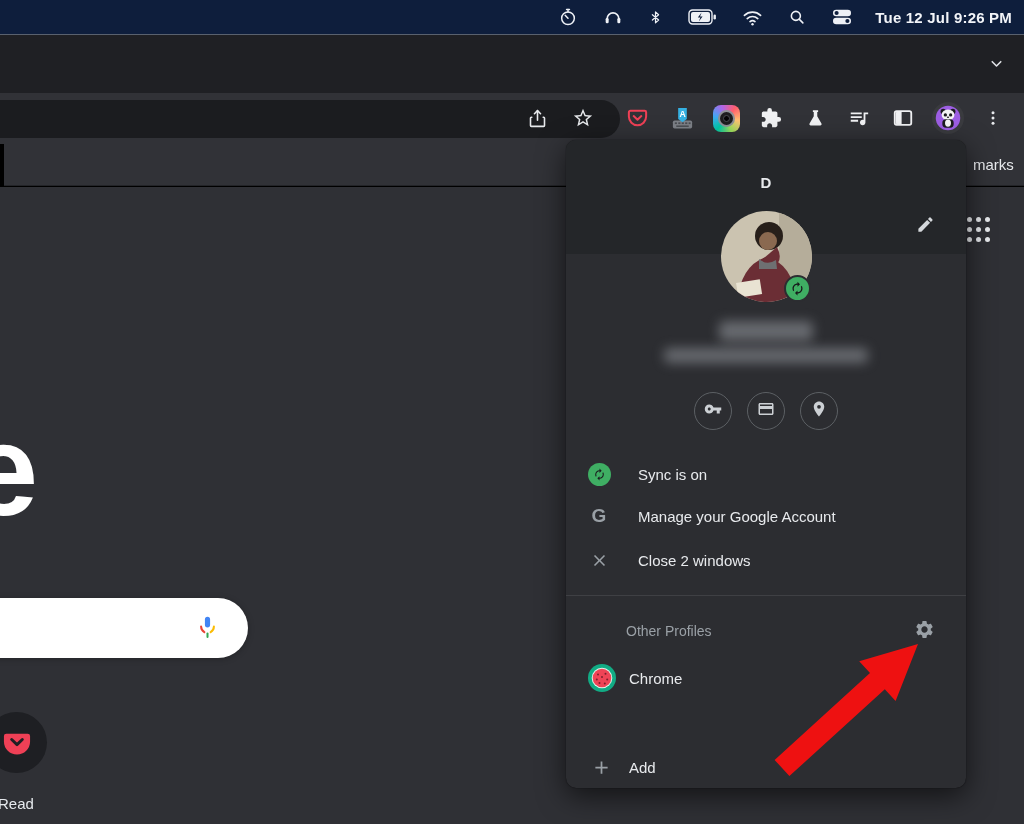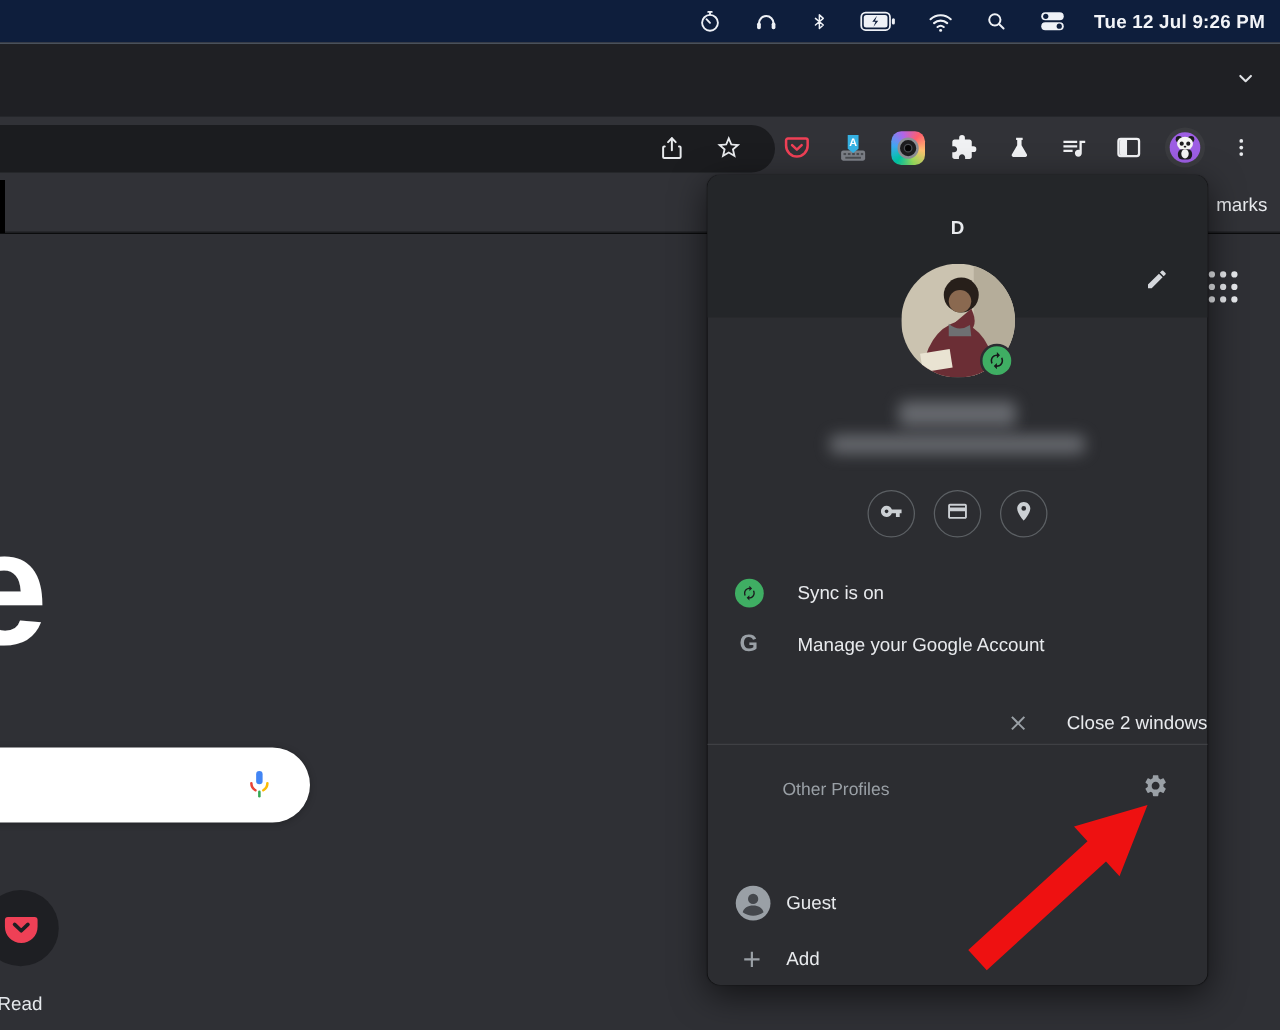--- a/index.html
+++ b/index.html
@@ -348,48 +348,55 @@
             <path d="M12 6v3l4-4-4-4v3c-4.42 0-8 3.58-8 8 0 1.57.46 3.03 1.24 4.26L6.7 14.8A5.87 5.87 0 0 1 6 12c0-3.31 2.69-6 6-6zm6.76 1.74L17.3 9.2c.44.84.7 1.79.7 2.8 0 3.31-2.69 6-6 6v-3l-4 4 4 4v-3c4.42 0 8-3.58 8-8 0-1.57-.46-3.03-1.24-4.26z"></path>
           </svg>
         </span>
       </span>
       <span class="row-label">Sync is on</span>
     </div>
     <div class="menu-row" style="top:355px;">
       <span class="row-ic g-glyph">G</span>
       <span class="row-label">Manage your Google Account</span>
     </div>
-    <div class="menu-row" style="top:417px;justify-content:flex-end;">
+    <div class="menu-row" style="top:399px;">
       <span class="row-ic">
         <svg width="19" height="19" viewBox="0 0 24 24" fill="#9aa0a6">
           <path d="M19 6.41 17.59 5 12 10.59 6.41 5 5 6.41 10.59 12 5 17.59 6.41 19 12 13.41 17.59 19 19 17.59 13.41 12z"></path>
         </svg>
       </span>
       <span class="row-label">Close 2 windows</span>
     </div>
 
     <div id="panel-divider"></div>
     <div id="other-label">Other Profiles</div>
     <div id="gear-btn">
       <span>
         <svg width="21" height="21" viewBox="0 0 24 24" fill="#9aa0a6">
           <path d="M19.14 12.94c.04-.3.06-.61.06-.94 0-.32-.02-.64-.07-.94l2.03-1.58a.49.49 0 0 0 .12-.61l-1.92-3.32a.488.488 0 0 0-.59-.22l-2.39.96c-.5-.38-1.03-.7-1.62-.94l-.36-2.54a.484.484 0 0 0-.48-.41h-3.84c-.24 0-.43.17-.47.41l-.36 2.54c-.59.24-1.13.57-1.62.94l-2.39-.96c-.22-.08-.47 0-.59.22L2.74 8.87c-.12.21-.08.47.12.61l2.03 1.58c-.05.3-.09.63-.09.94s.02.64.07.94l-2.03 1.58a.49.49 0 0 0-.12.61l1.92 3.32c.12.22.37.29.59.22l2.39-.96c.5.38 1.03.7 1.62.94l.36 2.54c.05.24.24.41.48.41h3.84c.24 0 .44-.17.47-.41l.36-2.54c.59-.24 1.13-.56 1.62-.94l2.39.96c.22.08.47 0 .59-.22l1.92-3.32c.12-.22.07-.47-.12-.61l-2.01-1.58zM12 15.6A3.61 3.61 0 0 1 8.4 12c0-1.98 1.62-3.6 3.6-3.6s3.6 1.62 3.6 3.6-1.62 3.6-3.6 3.6z"></path>
         </svg>
       </span>
     </div>
 
-    <div class="profile-row" style="top:560px;">
-      <span class="p-ic" style="left:22px;">
-        <svg width="29" height="29" viewBox="0 0 24 24">
-          <circle cx="12" cy="12" r="11.5" fill="#9aa0a6"></circle>
-          <circle cx="12" cy="9.2" r="3.4" fill="#44474c"></circle>
-          <path d="M12 13.6c-3.4 0-6.3 1.8-6.9 4.4a11.5 11.5 0 0 0 13.8 0c-.6-2.6-3.5-4.4-6.9-4.4z" fill="#44474c"></path>
-        </svg>
-      </span>
-      <span class="p-label">Guest</span>
+    <div class="profile-row" style="top:516px;">
+      <span class="p-ic">
+        <svg width="30" height="30" viewBox="0 0 30 30">
+          <circle cx="15" cy="15" r="14" fill="#12ab84"></circle>
+          <circle cx="15" cy="15" r="10.3" fill="#dff5ec"></circle>
+          <circle cx="15" cy="15" r="9.3" fill="#ef4456"></circle>
+          <circle cx="11" cy="11.5" r="1" fill="#7c1f2d"></circle>
+            <circle cx="18.5" cy="10.8" r="1" fill="#7c1f2d"></circle>
+          <circle cx="9.8" cy="16.5" r="1" fill="#7c1f2d"></circle>
+            <circle cx="15" cy="14" r="1" fill="#7c1f2d"></circle>
+          <circle cx="20.2" cy="16.5" r="1" fill="#7c1f2d"></circle>
+            <circle cx="12.5" cy="20" r="1" fill="#7c1f2d"></circle>
+          <circle cx="17.8" cy="20.5" r="1" fill="#7c1f2d"></circle>
+        </svg>
+      </span>
+      <span class="p-label">Chrome</span>
     </div>
     <div class="profile-row" id="row-add" style="top:605px;">
       <span class="p-ic">
         <svg width="21" height="21" viewBox="0 0 24 24" fill="#9aa0a6">
           <path d="M19 13h-6v6h-2v-6H5v-2h6V5h2v6h6v2z"></path>
         </svg>
       </span>
       <span class="p-label">Add</span>
     </div>
   </div>

